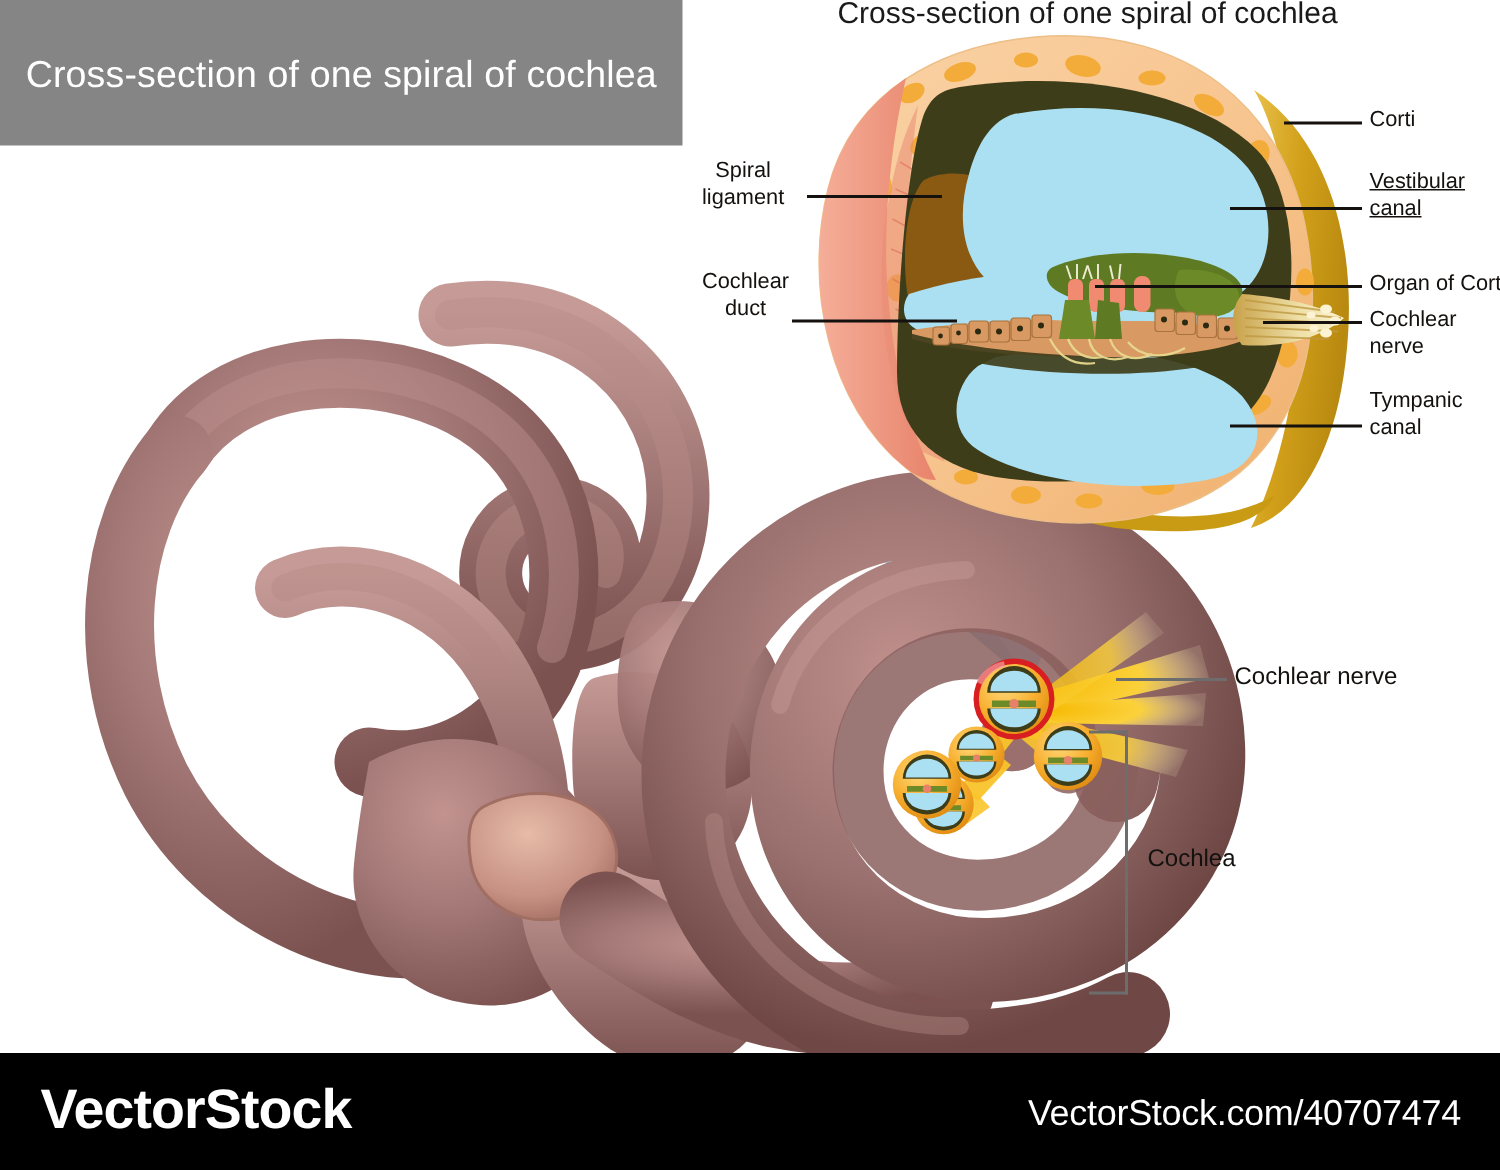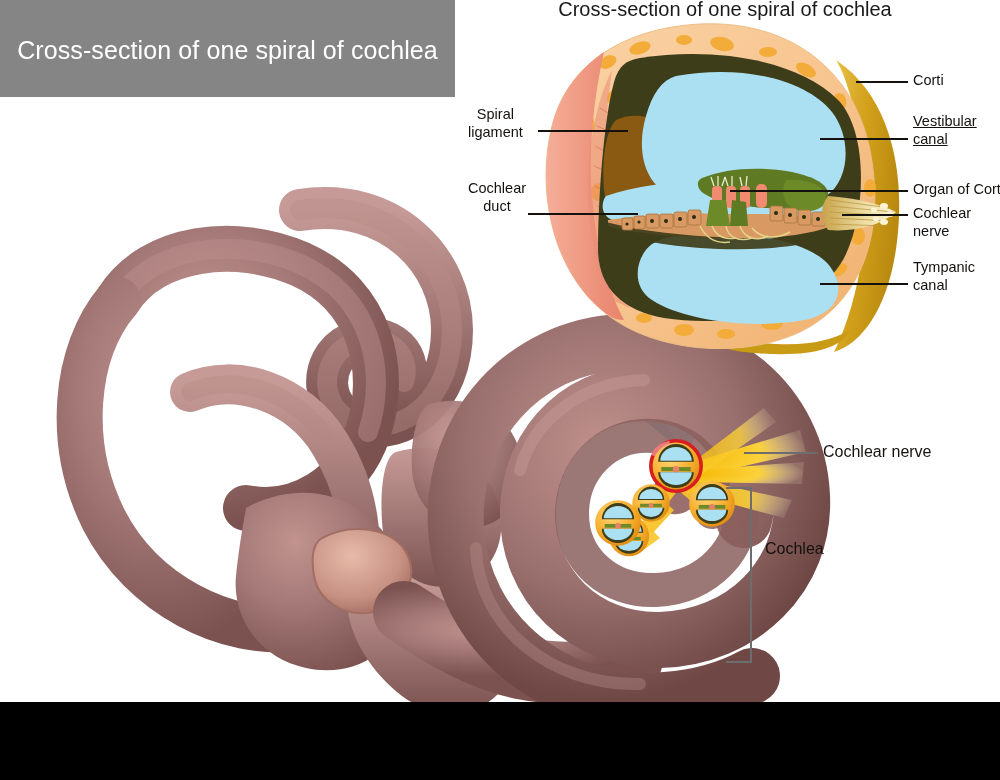--- a/index.html
+++ b/index.html
@@ -423,17 +423,19 @@
   <div class="lead" style="left:842px;top:214px;width:66px;"></div>
 
   <div class="lbl r" style="left:913px;top:259px;">Tympanic
 canal</div>
   <div class="lead" style="left:820px;top:283px;width:88px;"></div>
 
   <div class="lbl" style="left:823px;top:443px;font-size:16px;">Cochlear nerve</div>
   <div class="lead" style="left:744px;top:452px;width:74px;background:#6d6d6d;"></div>
 
   <div id="cochlea-bracket"></div>
-  <div class="lbl" style="left:765px;top:540px;font-size:16px;">Cochlea</div>
+  <div class="lbl" style="left:765px;top:564px;font-size:16px;">Cochlea</div>
 
   <div id="footer"></div>
+  <div id="footer-brand">VectorStock</div>
+  <div id="footer-url">VectorStock.com/40707474</div>
 
 </div>
 
 </body></html>

